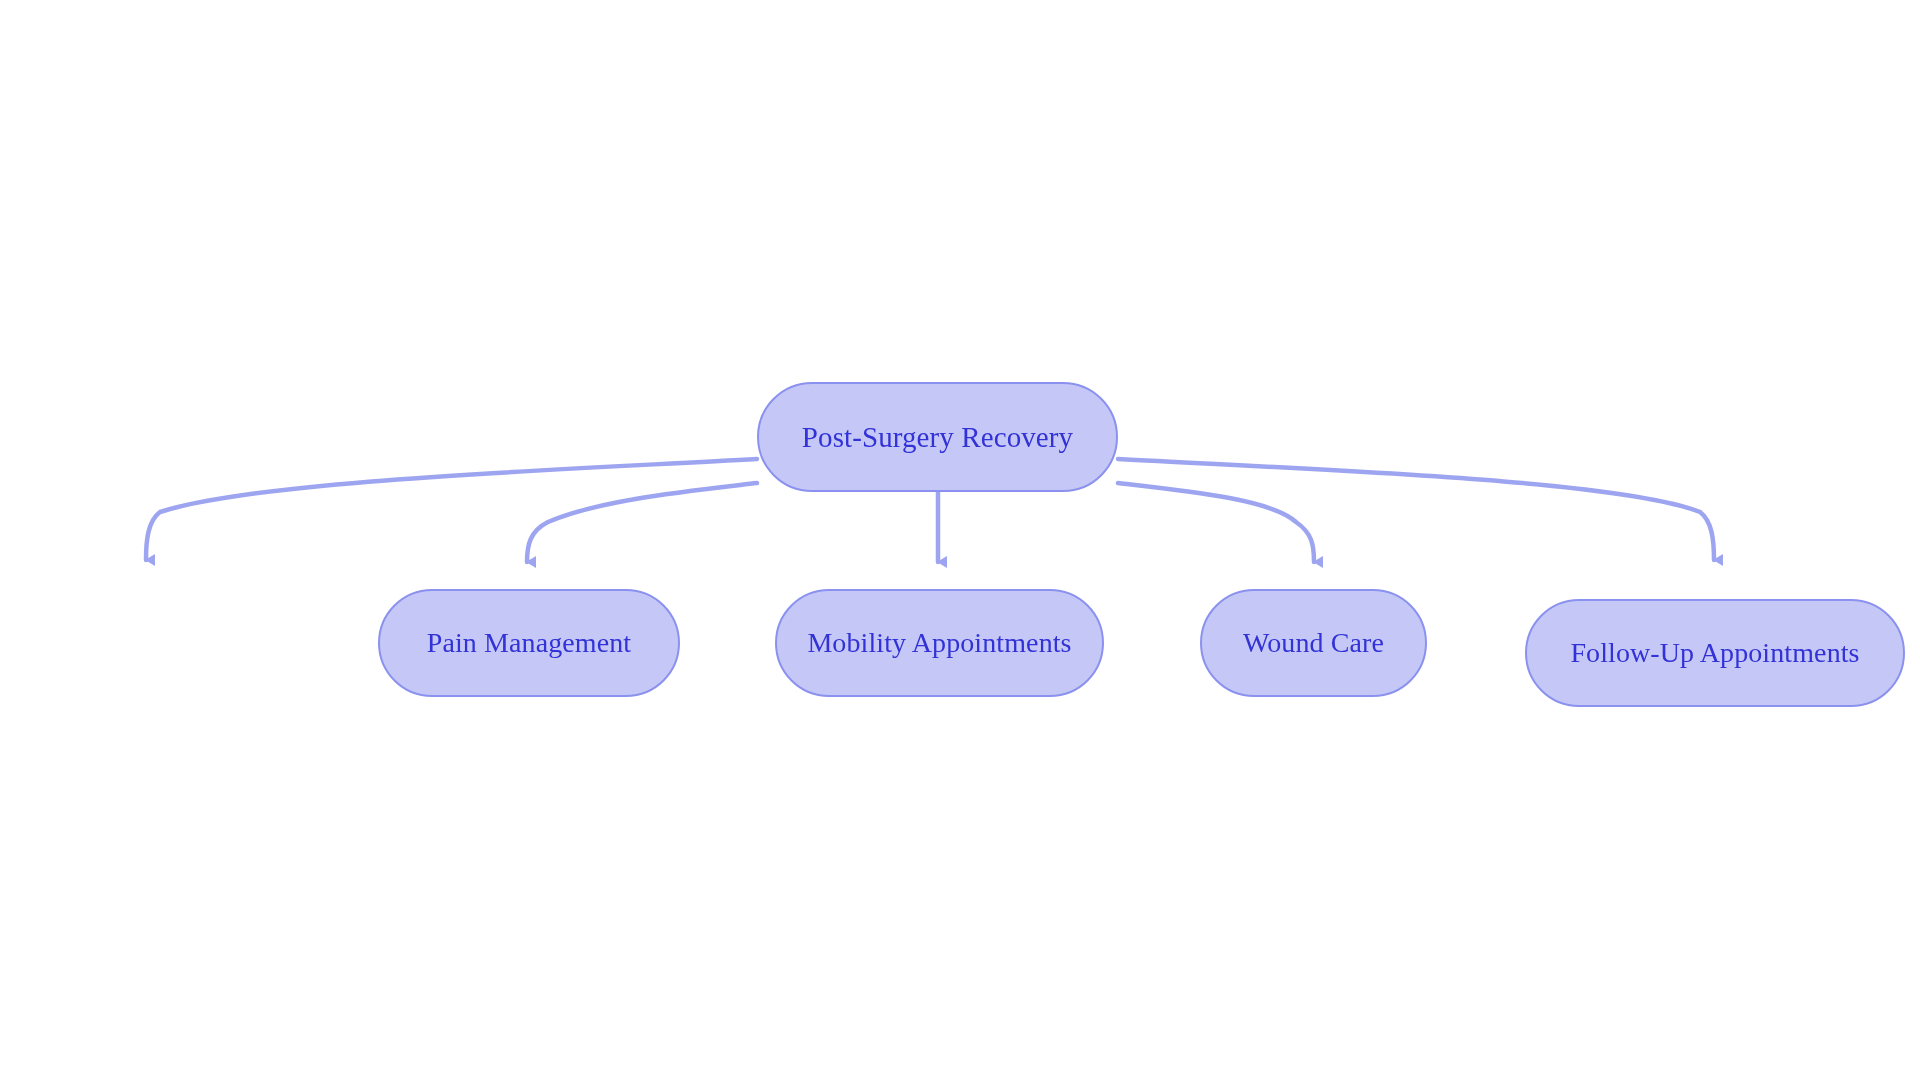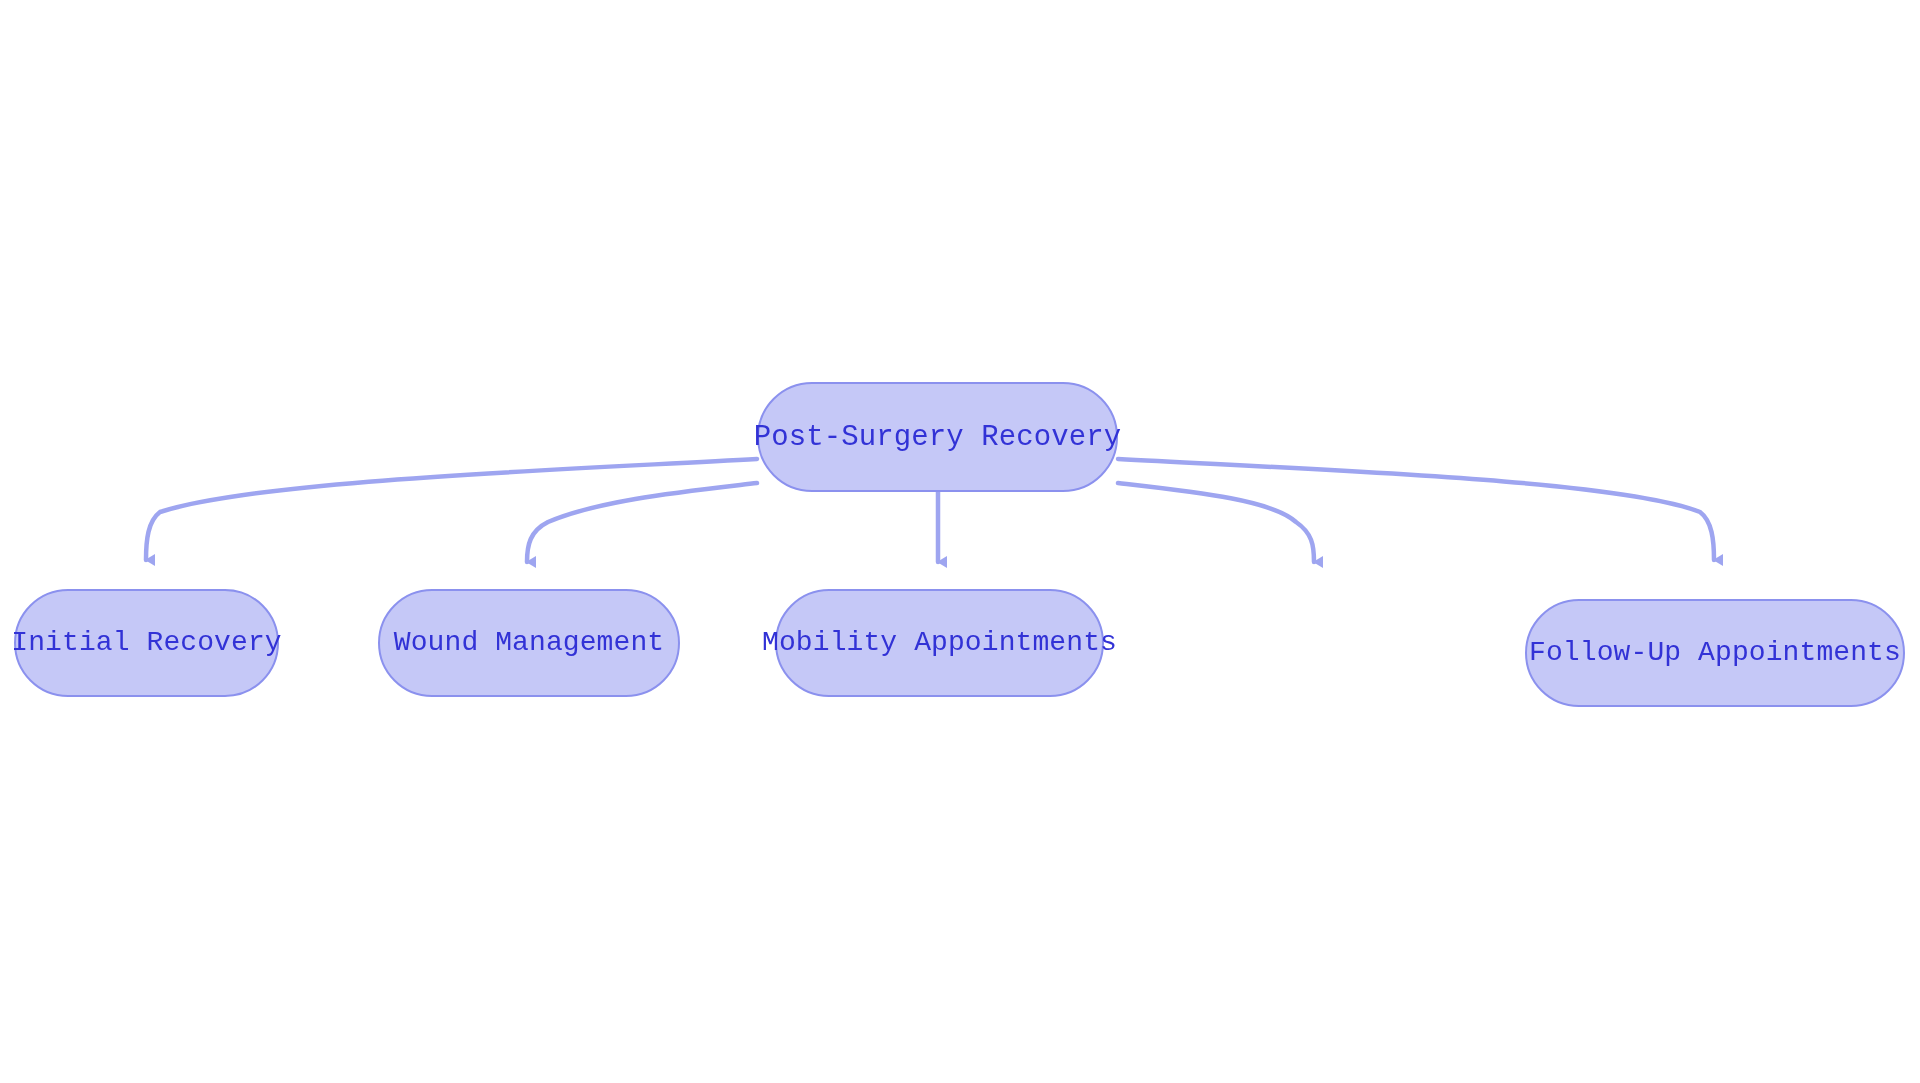--- a/index.html
+++ b/index.html
@@ -31,21 +31,21 @@
   .flow-node {
     position: absolute;
     box-sizing: border-box;
     display: flex;
     align-items: center;
     justify-content: center;
     background: #c5c8f7;
     border: 2px solid #8b91ee;
     border-radius: 60px;
     color: #3232d6;
-    font-family: Liberation Mono, monospace;
+    font-family: Liberation Serif, serif;
     font-weight: 400;
     white-space: nowrap;
     user-select: none;
   }
   .flow-node.root {
     font-size: 29px;
   }
   .flow-node.leaf {
     font-size: 28px;
   }
@@ -77,30 +77,30 @@
       <path d="M 1118 483 C 1196 492, 1272 500, 1296 522 C 1312 533, 1314 545, 1314 562" marker-end="url(#arrow-head)"></path>
 
       <path d="M 1118 459 C 1320 470, 1620 480, 1700 512 C 1712 521, 1714 540, 1714 560" marker-end="url(#arrow-head)"></path>
     </g>
   </svg>
 
   <div class="flow-node root" style="left:757px; top:382px; width:361px; height:110px;">
     <span class="node-label">Post-Surgery Recovery</span>
   </div>
 
-  <div class="flow-node leaf" style="left:14px; top:589px; width:265px; height:108px;">
-    <span class="node-label">Initial Recovery</span>
-  </div>
 
   <div class="flow-node leaf" style="left:378px; top:589px; width:302px; height:108px;">
-    <span class="node-label">Wound Management</span>
+    <span class="node-label">Pain Management</span>
   </div>
 
   <div class="flow-node leaf" style="left:775px; top:589px; width:329px; height:108px;">
     <span class="node-label">Mobility Appointments</span>
   </div>
 
+  <div class="flow-node leaf" style="left:1200px; top:589px; width:227px; height:108px;">
+    <span class="node-label">Wound Care</span>
+  </div>
 
   <div class="flow-node leaf" style="left:1525px; top:589px; width:380px; height:108px;margin-top:10px;">
     <span class="node-label">Follow-Up Appointments</span>
   </div>
 
 </div>
 
 </body></html>

